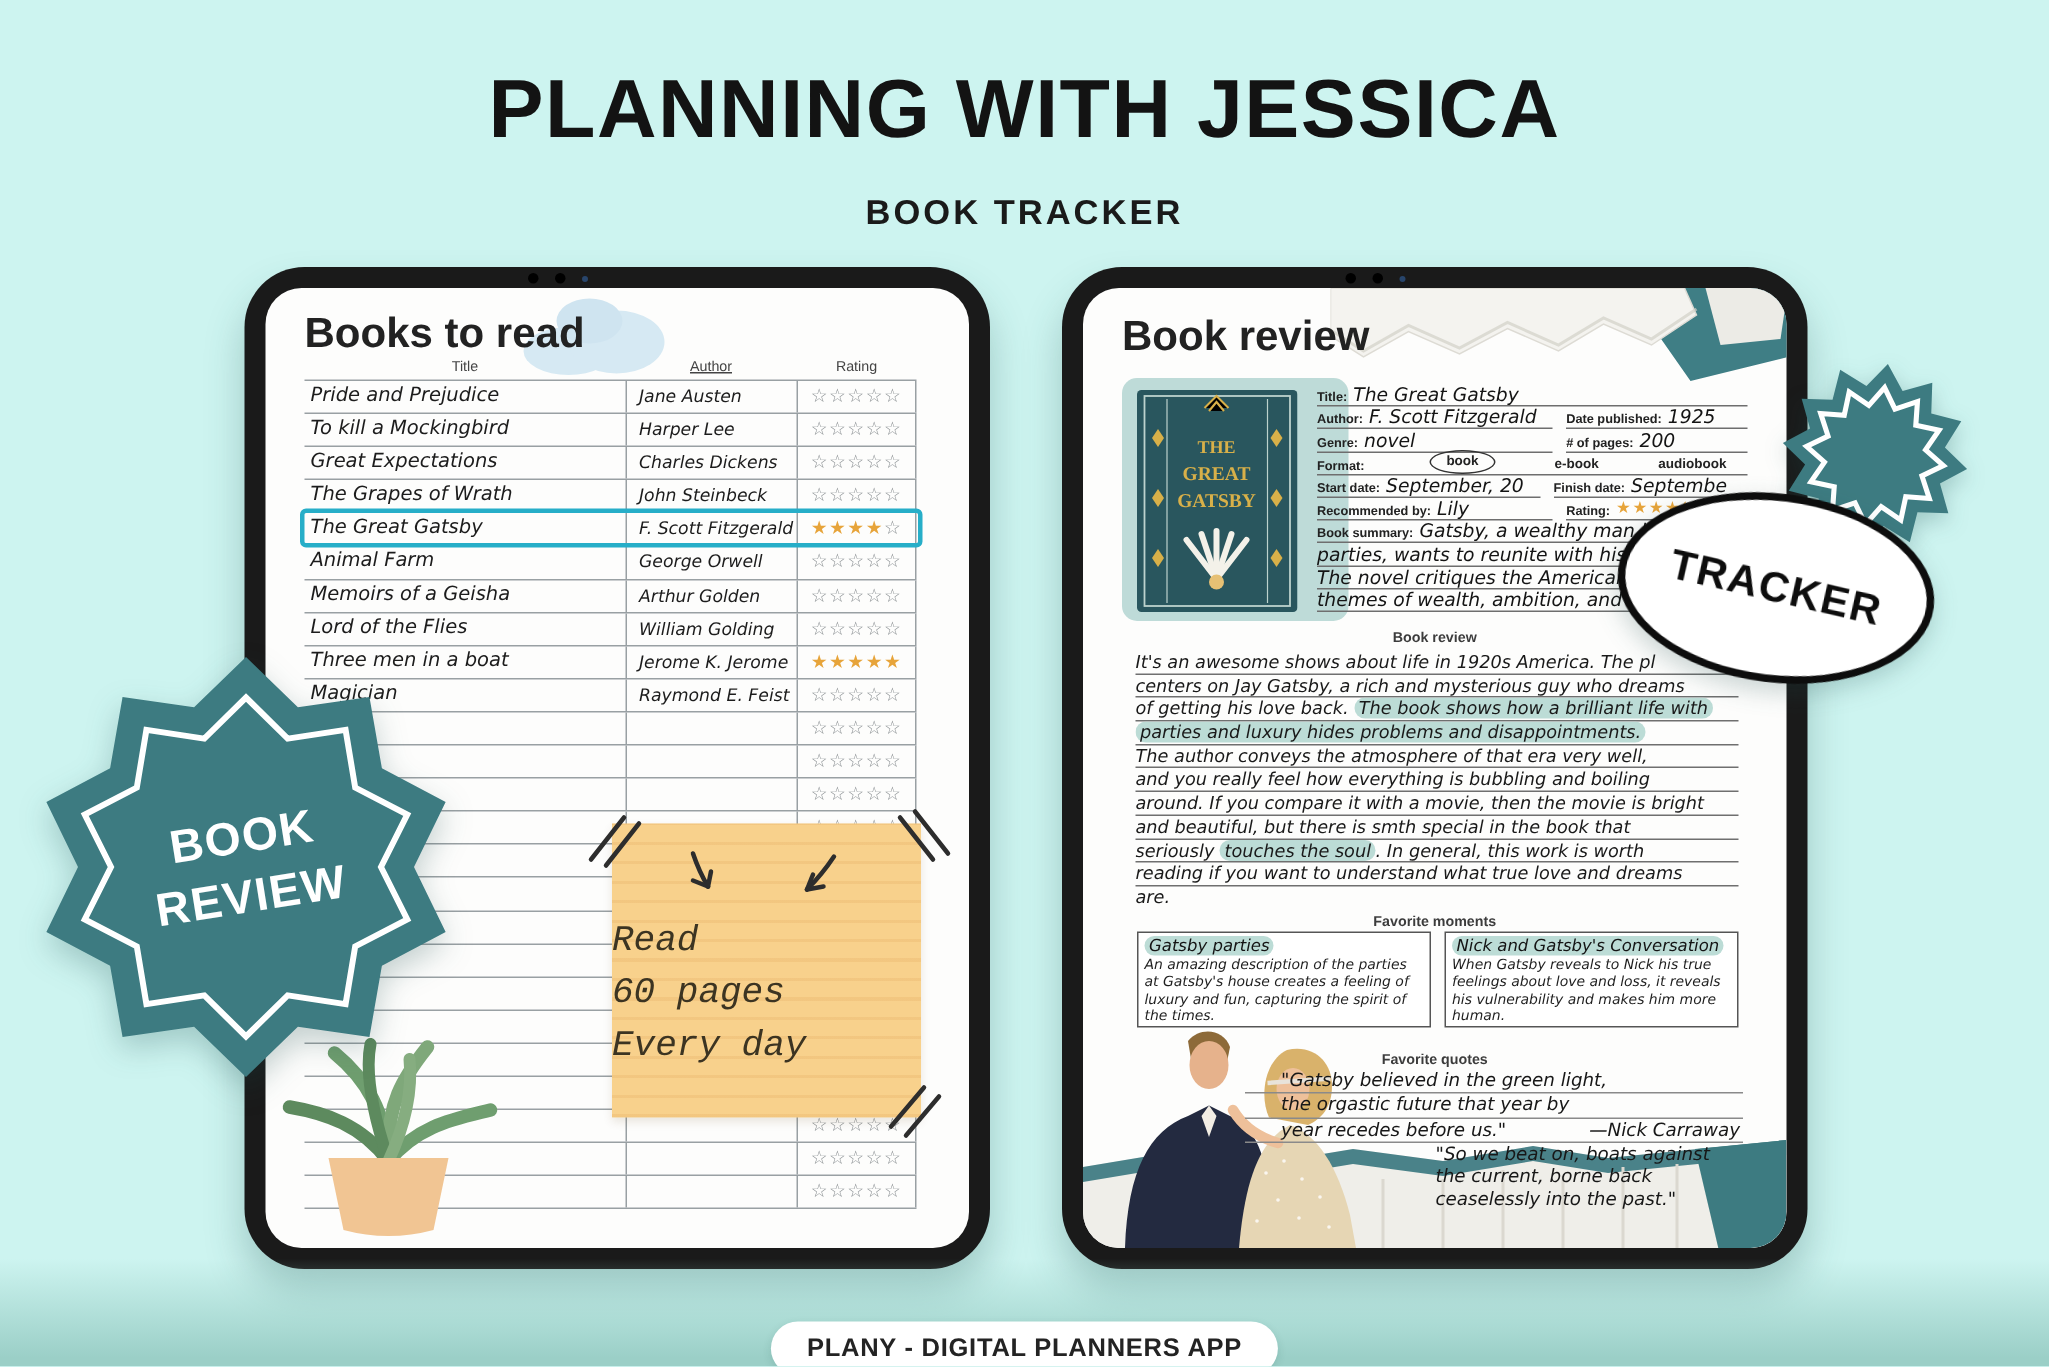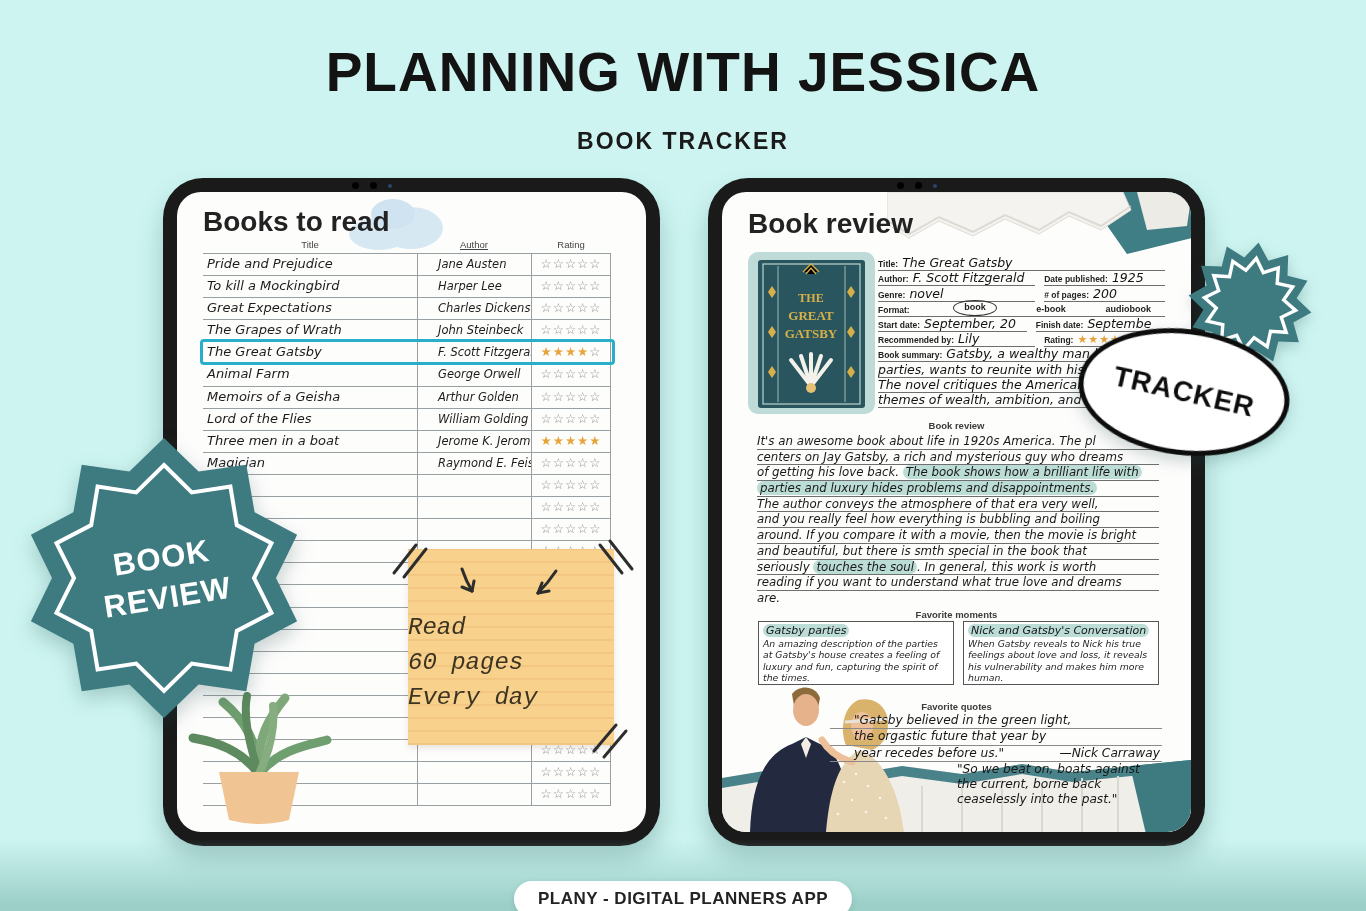--- a/index.html
+++ b/index.html
@@ -31,21 +31,21 @@
     color:#222; z-index:2; }
   .cloud { position:absolute; left:168px; top:2px; z-index:1; }
   .books-table { position:absolute; left:26px; top:47px; width:408px; z-index:1; }
   .bt-head { display:flex; height:14px; font-size:9.5px; color:#444; }
   .bt-head span { text-align:center; }
   .h-title { width:214px; } .h-author { width:114px;text-decoration:underline; } .h-rating { width:80px; }
   .t-rows { border-top:1px solid #99a0a3; }
   .t-row { display:flex; height:21.1px; border-bottom:1px solid #99a0a3; position:relative; }
   .cell { font-size:13px; color:#1c1c1c; line-height:20px; white-space:nowrap; overflow:hidden; }
   .c-title  { width:214px; padding-left:4px; box-sizing:border-box; }
-  .c-author { width:114px; border-left:1px solid #99a0a3; padding-left:20px;
+  .c-author { width:114px; border-left:1px solid #99a0a3; padding-left:8px;
               box-sizing:border-box; font-size:11.5px; }
   .c-rating { width:80px; border-left:1px solid #99a0a3; border-right:1px solid #99a0a3;
               box-sizing:border-box; text-align:center; font-style:normal;
               font-size:12.5px; letter-spacing:1px; line-height:21px; color:#8a8f92; }
   .c-rating .full { color:#e7a43a; }
   .row-hl { position:absolute; left:-3px; right:-4px; top:-3px; bottom:-2px;
     border:3px solid #27aec8; border-radius:4px; z-index:3; pointer-events:none; }
 
   .sticky { position:absolute; left:231px; top:357px; width:206px; height:196px;
     background:#f8d18c;
@@ -55,21 +55,21 @@
     font-size:24px; color:#3c3422; line-height:1.45;font-family:Liberation Mono, monospace; }
   .note-marks { position:absolute; left:-20px; top:-16px; z-index:5; overflow:visible; }
 
   .plant { position:absolute; left:6px; top:500px; z-index:2; }
 
   
   .torn-top { position:absolute; left:165px; top:0; z-index:1; }
   .br-title { position:absolute; left:26px; top:16px; font-size:28px; font-weight:700;
     color:#222; z-index:2; }
   .cover-plate { position:absolute; left:26px; top:60px; width:127px; height:162px;
-    background:#bedbd8; border-radius:10px; z-index:2; }
+    background:#bedbd8; border-radius:10px; z-index:2;padding-left:24px; }
   .cover-plate svg { position:absolute; left:10px; top:8px; }
 
   .form { position:absolute; left:156px; top:64px; width:287px; z-index:2; }
   .f-row { display:flex; gap:9px; height:15.2px; align-items:flex-end; }
   .grp { display:flex; align-items:flex-end; border-bottom:1px solid #6e6e6e;
     overflow:hidden; white-space:nowrap; }
   .f-label { font-size:8.5px; font-weight:700; color:#222; padding-right:4px; line-height:11px; }
   .f-value { font-size:12.5px; color:#141414; line-height:14px; }
   .fmt-opt { font-size:9px; font-weight:600; color:#222; line-height:13px; }
   .circled { border:1.6px solid #333; border-radius:50%; padding:0 10px 1px; }
@@ -446,21 +446,21 @@
           </div>
           <div class="f-row">
             <div class="grp" style="flex: 1 1 0%;">
               <span class="f-value hand">themes of wealth, ambition, and disil</span>
             </div>
           </div>
         </div>
 
       <div class="section-h" style="top:228px">Book review</div>
       <div class="review-lines">
-          <div class="r-line hand"><span>It's an awesome book about life in 1920s America. The pl</span></div>
+          <div class="r-line hand"><span>It's an awesome shows about life in 1920s America. The pl</span></div>
           <div class="r-line hand"><span>centers on Jay Gatsby, a rich and mysterious guy who dreams</span></div>
           <div class="r-line hand"><span>of getting his love back. </span><span class="hl">The book shows how a brilliant life with</span></div>
           <div class="r-line hand"><span class="hl">parties and luxury hides problems and disappointments.</span></div>
           <div class="r-line hand"><span>The author conveys the atmosphere of that era very well,</span></div>
           <div class="r-line hand"><span>and you really feel how everything is bubbling and boiling</span></div>
           <div class="r-line hand"><span>around. If you compare it with a movie, then the movie is bright</span></div>
           <div class="r-line hand"><span>and beautiful, but there is smth special in the book that</span></div>
           <div class="r-line hand"><span>seriously </span><span class="hl">touches the soul</span><span>. In general, this work is worth</span></div>
           <div class="r-line hand"><span>reading if you want to understand what true love and dreams</span></div>
           <div class="r-line hand noline"><span>are.</span></div>

